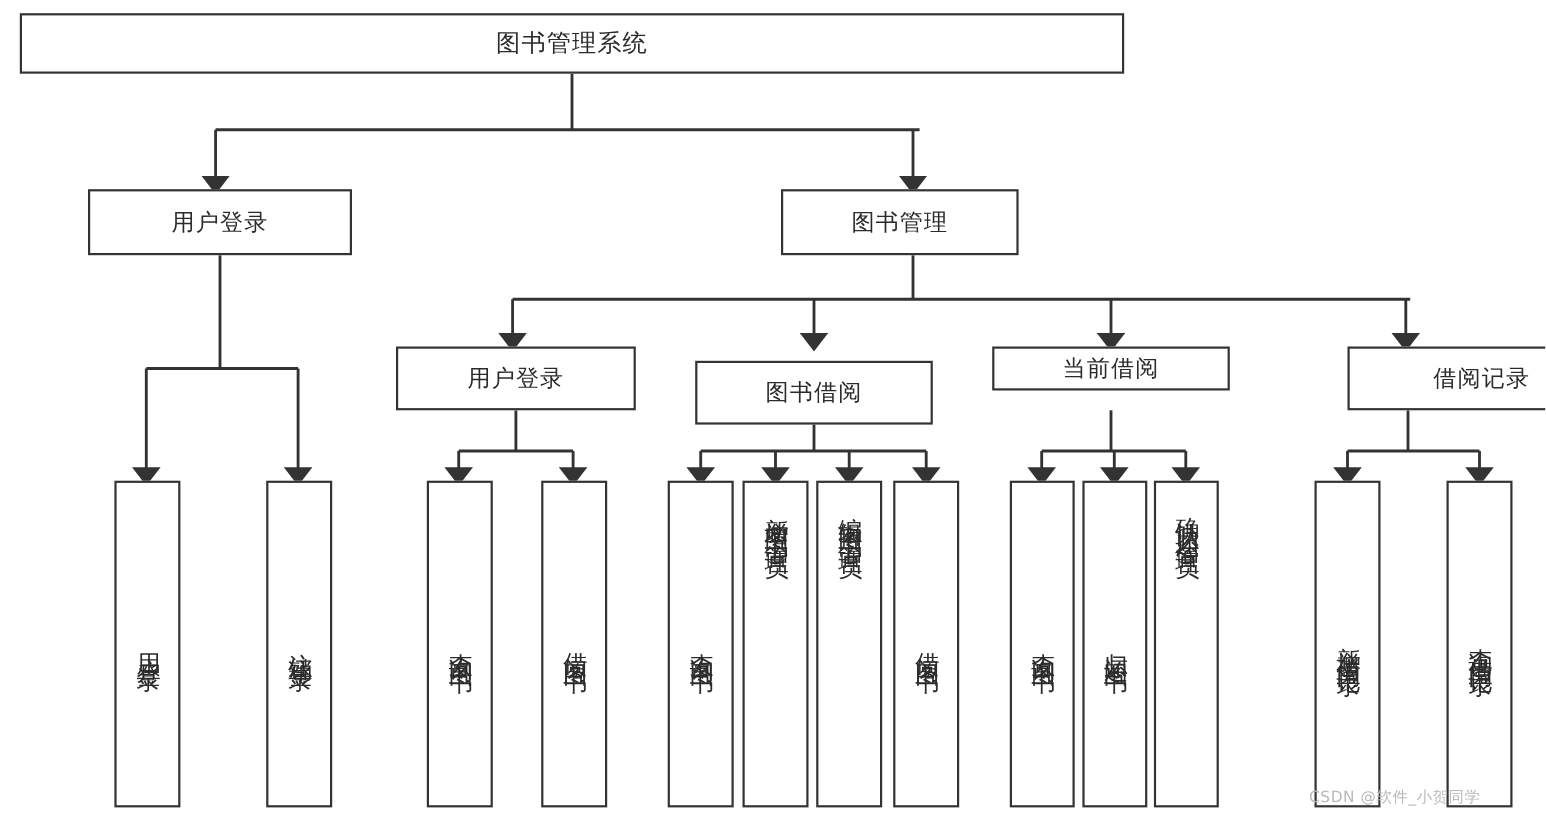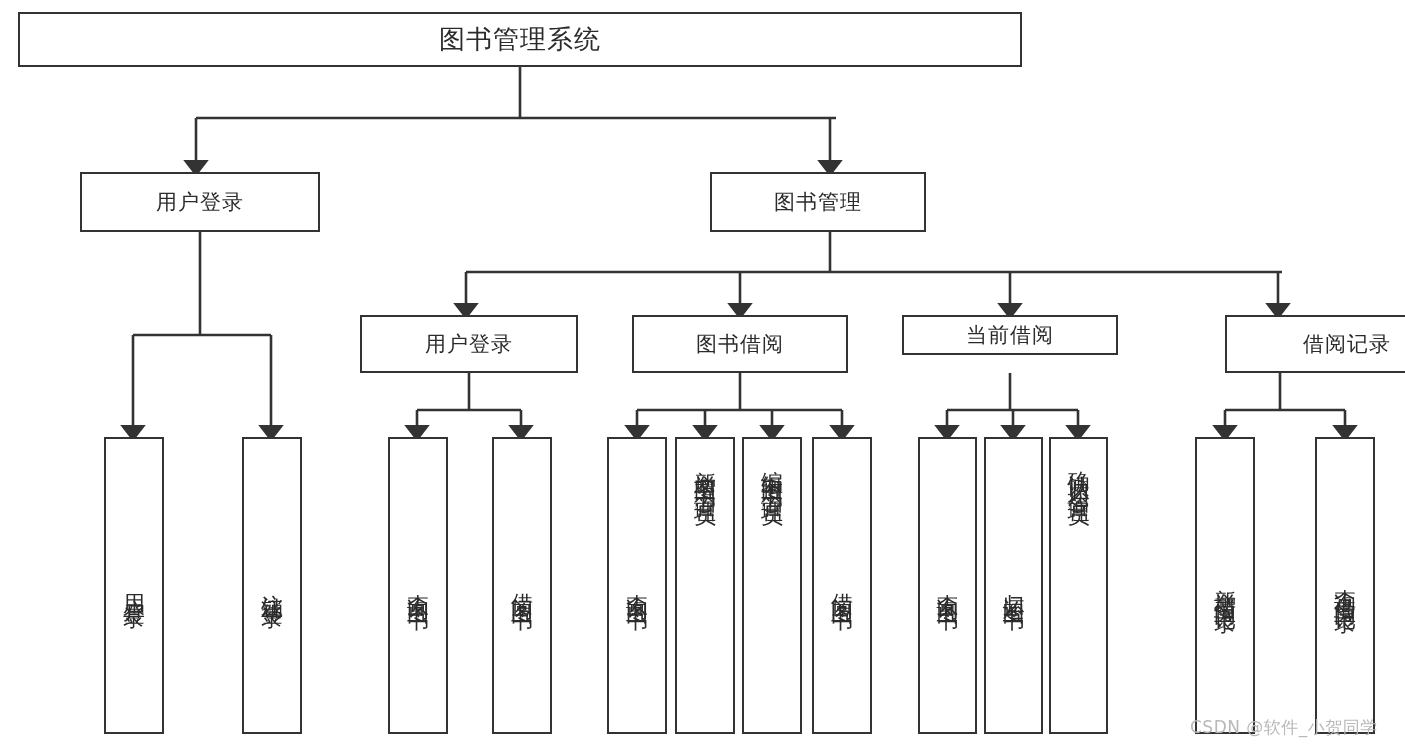--- a/index.html
+++ b/index.html
@@ -34,42 +34,42 @@
     align-items: center;
     justify-content: center;
     color: #2b2b2b;
   }
   .node .label {
     font-size: 21px;
     letter-spacing: 1px;
     line-height: 1.15;
     white-space: nowrap;
   }
-  .node.root .label { font-size: 26px; }
+  .node.root .label { font-size: 22px; }
   .node.level2 .label { font-size: 21px; }
   .node.leaf {
     align-items: flex-start;
     padding-top: 14px;
   }
   .node.leaf .label {
     writing-mode: vertical-rl;
     text-orientation: upright;
     font-size: 22px;
     letter-spacing: 5px;
     line-height: 1;
     white-space: nowrap;
     text-align: left;
   }
   .node.leaf.center-text {
     align-items: center;
     padding-top: 0;
   }
   .watermark {
     position: absolute;
-    font-size: 17px;
+    font-size: 14px;
     color: #b9b9b9;
     white-space: nowrap;
     letter-spacing: 0.5px;
   }
 </style>
 </head>
 <body>
 
 <div id="canvas">
 
@@ -133,21 +133,21 @@
   </div>
 
   <div class="node level2" style="left:710px; top:172px; width:216px; height:60px;">
     <span class="label">图书管理</span>
   </div>
 
   <div class="node level2" style="left:360px; top:315px; width:218px; height:58px;">
     <span class="label">用户登录</span>
   </div>
 
-  <div class="node level2" style="left:632px; top:315px; width:216px; height:58px;">
+  <div class="node level2" style="left:632px; top:328px; width:216px; height:58px;">
     <span class="label">图书借阅</span>
   </div>
 
   <div class="node level2" style="left:902px; top:315px; width:216px; height:40px;">
     <span class="label">当前借阅</span>
   </div>
 
   <div class="node level2" style="left:1225px; top:315px; width:244px; height:58px;">
     <span class="label">借阅记录</span>
   </div>

